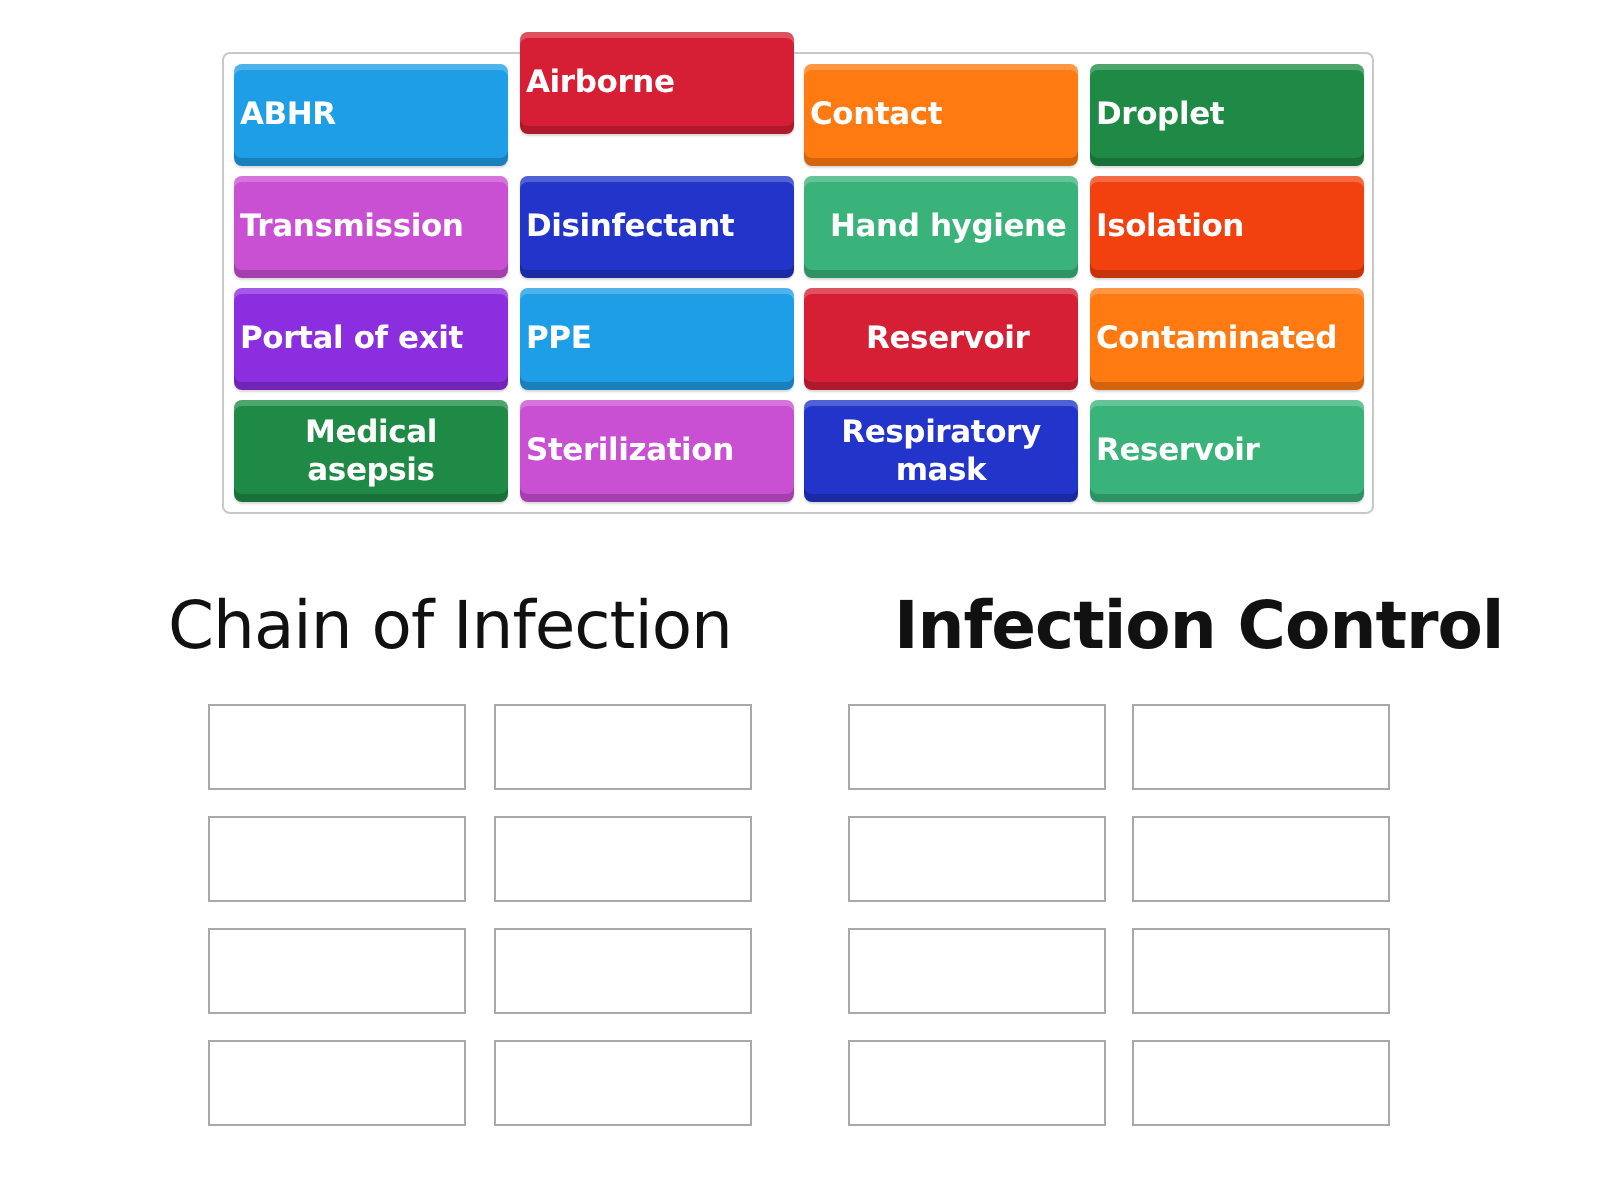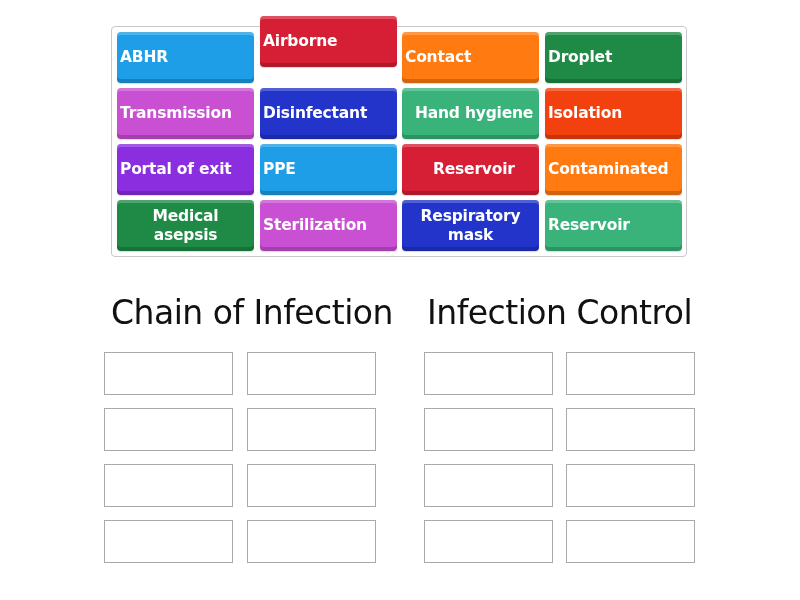--- a/index.html
+++ b/index.html
@@ -60,22 +60,22 @@
       <span>Sterilization</span>
     </div>
     <div class="tile" style="left: 402px; top: 200px; background: linear-gradient(rgb(34, 52, 201), rgb(34, 52, 201)) rgb(34, 52, 201);">
       <span>Respiratory mask</span>
     </div>
     <div class="tile" style="left: 545px; top: 200px; background: linear-gradient(rgb(57, 179, 122), rgb(57, 179, 122)) rgb(57, 179, 122);">
       <span>Reservoir</span>
     </div>
   </div>
 
-<h2 class="heading" style="left:111px; margin:0;">Chain of Infection</h2>
-<h2 class="heading" style="left:427px; margin:0;">Infection Control</h2>
+<h2 class="heading" style="left:84px; margin:0;">Chain of Infection</h2>
+<h2 class="heading" style="left:447px; margin:0;font-weight:bold;">Infection Control</h2>
 
 <div id="slots">
     <div class="slot" style="left: 104px; top: 352px;"></div>
     <div class="slot" style="left: 247px; top: 352px;"></div>
     <div class="slot" style="left: 104px; top: 408px;"></div>
     <div class="slot" style="left: 247px; top: 408px;"></div>
     <div class="slot" style="left: 104px; top: 464px;"></div>
     <div class="slot" style="left: 247px; top: 464px;"></div>
     <div class="slot" style="left: 104px; top: 520px;"></div>
     <div class="slot" style="left: 247px; top: 520px;"></div>

